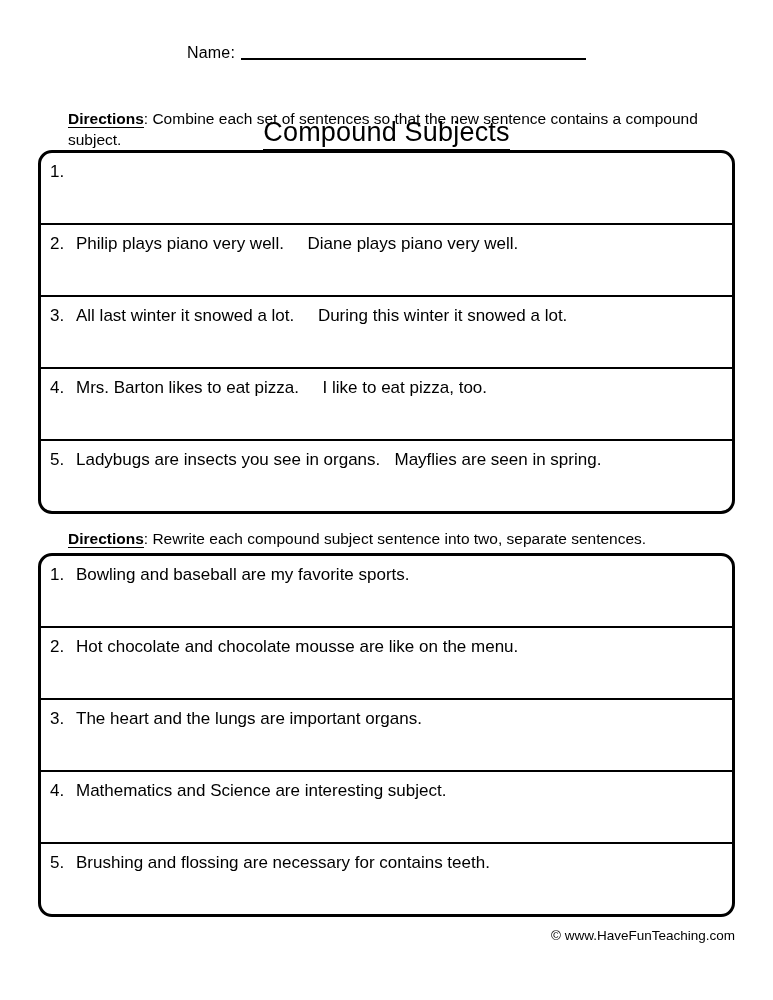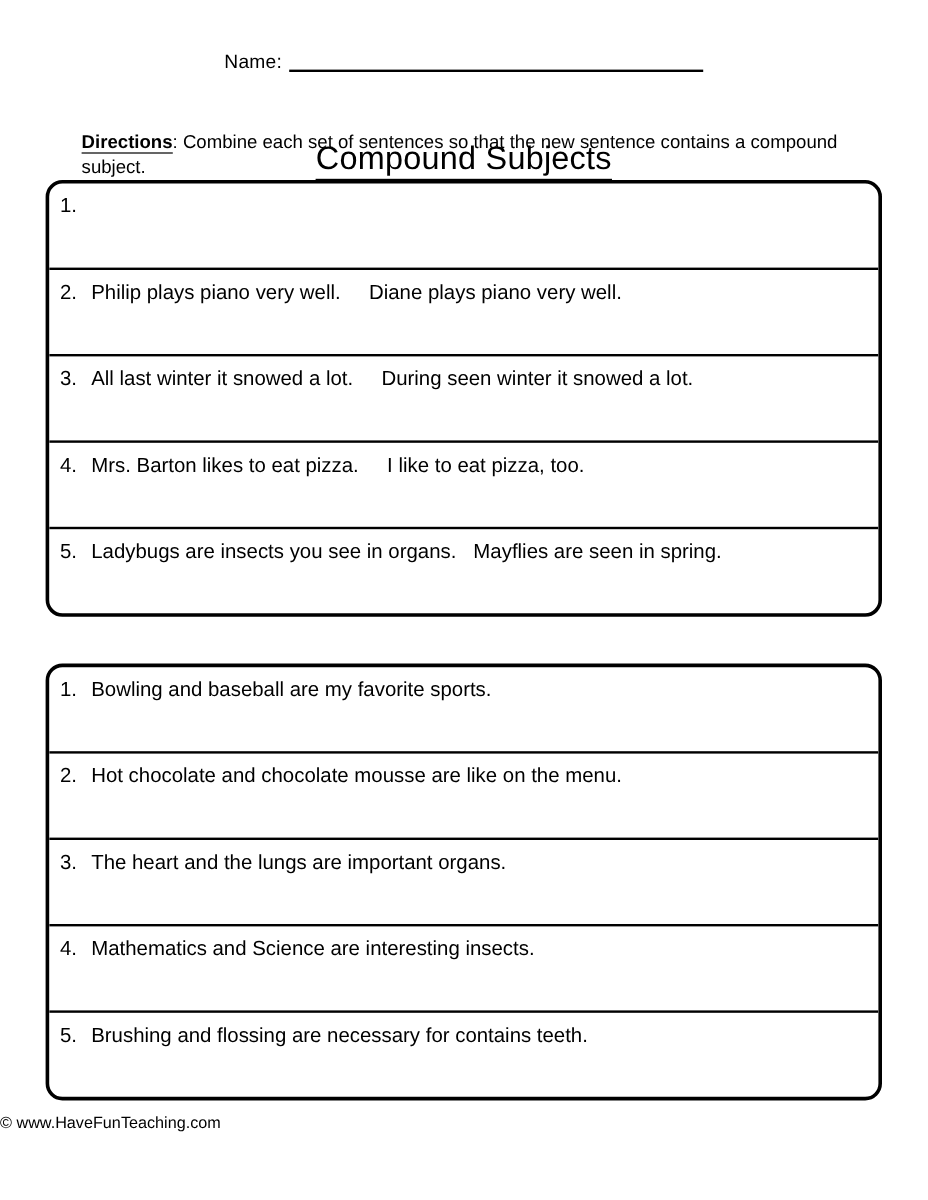--- a/index.html
+++ b/index.html
@@ -116,20 +116,21 @@
     line-height: 23px;
     white-space: pre;
   }
 
   
   .footer {
     position: absolute;
     left: 0;
     top: 928px;
     width: 735px;
+    text-align: right;
     font-size: 13.5px;
     line-height: 16px;
   }
 </style>
 </head>
 <body>
 
 <div class="page">
 
   <div class="name-row">
@@ -148,49 +149,52 @@
   <div class="exercise-box" id="box-1">
     <div class="exercise-row">
       <span class="row-num">1.</span>
     </div>
     <div class="exercise-row">
       <span class="row-num">2.</span>
       <span class="row-text">Philip plays piano very well.     Diane plays piano very well.</span>
     </div>
     <div class="exercise-row">
       <span class="row-num">3.</span>
-      <span class="row-text">All last winter it snowed a lot.     During seen winter it snowed a lot.</span>
+      <span class="row-text">All last winter it snowed a lot.     During this winter it snowed a lot.</span>
     </div>
     <div class="exercise-row">
       <span class="row-num">4.</span>
       <span class="row-text">Mrs. Barton likes to eat pizza.     I like to eat pizza, too.</span>
     </div>
     <div class="exercise-row">
       <span class="row-num">5.</span>
       <span class="row-text">Ladybugs are insects you see in organs.   Mayflies are seen in spring.</span>
     </div>
   </div>
 
+  <div class="directions directions-2">
+    <b>Directions</b><span>: Rewrite each compound subject sentence into two, separate sentences.</span>
+  </div>
 
   <div class="exercise-box" id="box-2">
     <div class="exercise-row">
       <span class="row-num">1.</span>
       <span class="row-text">Bowling and baseball are my favorite sports.</span>
     </div>
     <div class="exercise-row">
       <span class="row-num">2.</span>
       <span class="row-text">Hot chocolate and chocolate mousse are like on the menu.</span>
     </div>
     <div class="exercise-row">
       <span class="row-num">3.</span>
       <span class="row-text">The heart and the lungs are important organs.</span>
     </div>
     <div class="exercise-row">
       <span class="row-num">4.</span>
-      <span class="row-text">Mathematics and Science are interesting insects.</span>
+      <span class="row-text">Mathematics and Science are interesting subject.</span>
     </div>
     <div class="exercise-row">
       <span class="row-num">5.</span>
       <span class="row-text">Brushing and flossing are necessary for contains teeth.</span>
     </div>
   </div>
 
   <div class="footer">© www.HaveFunTeaching.com</div>
 
 </div>

